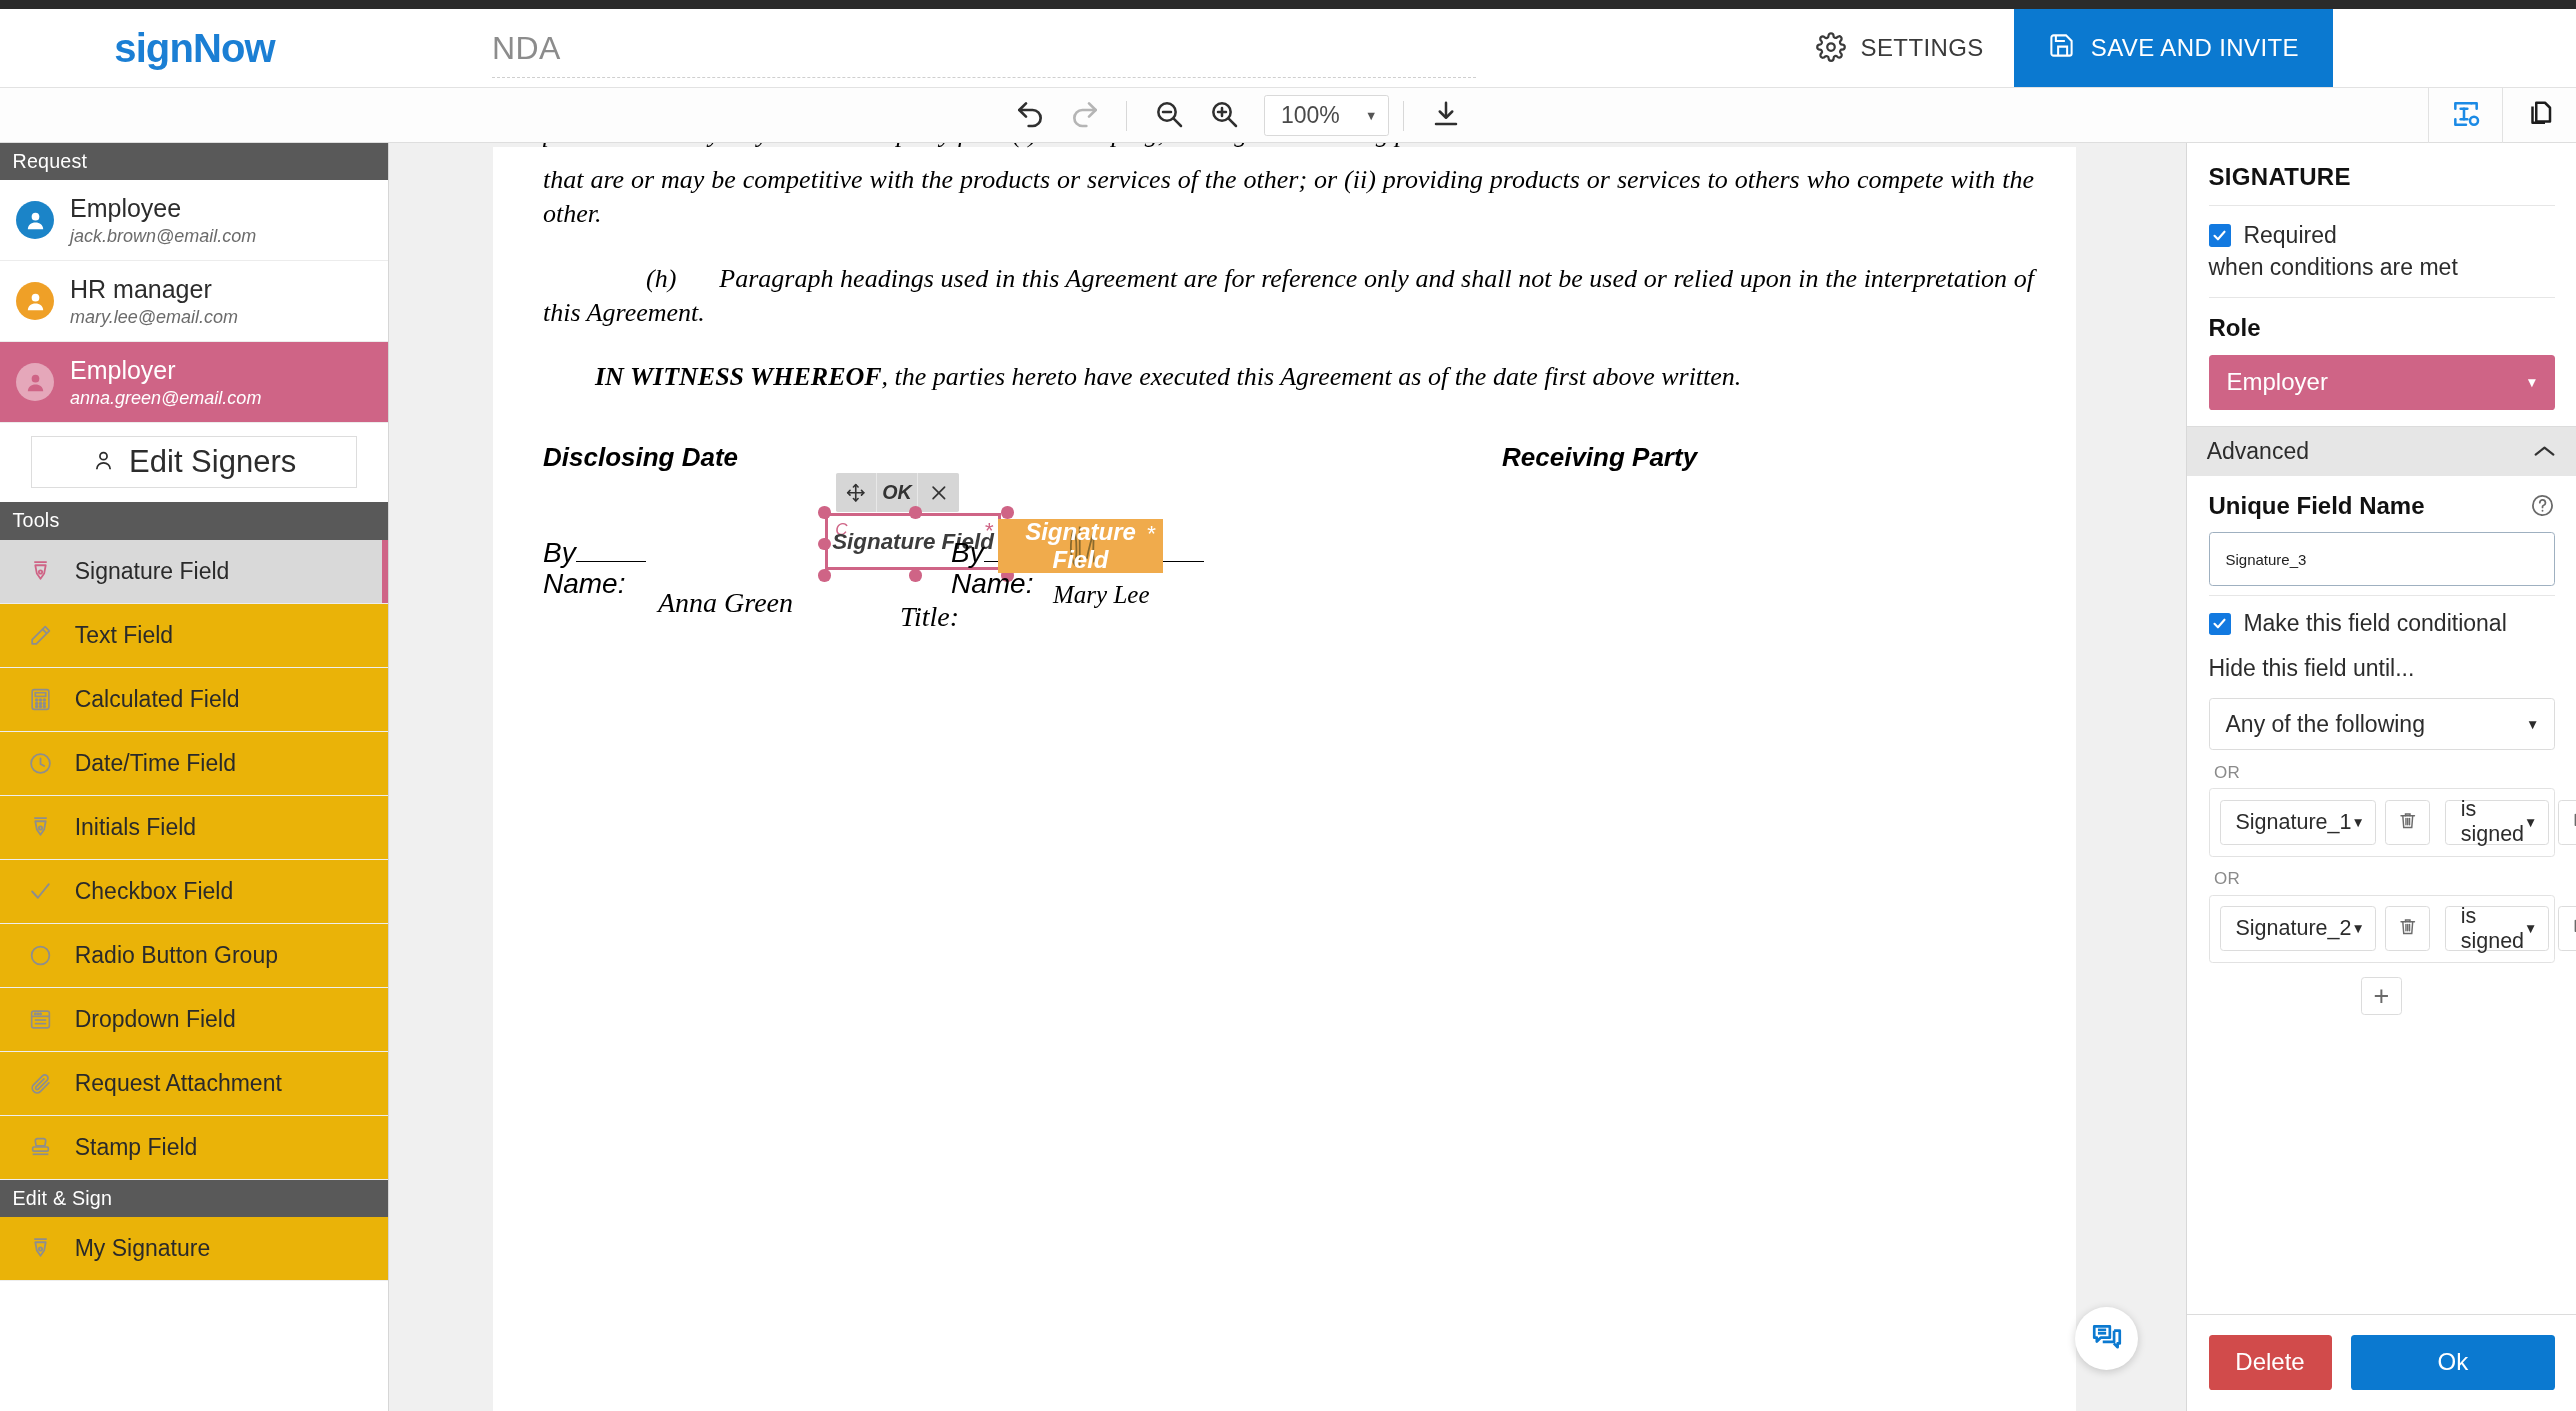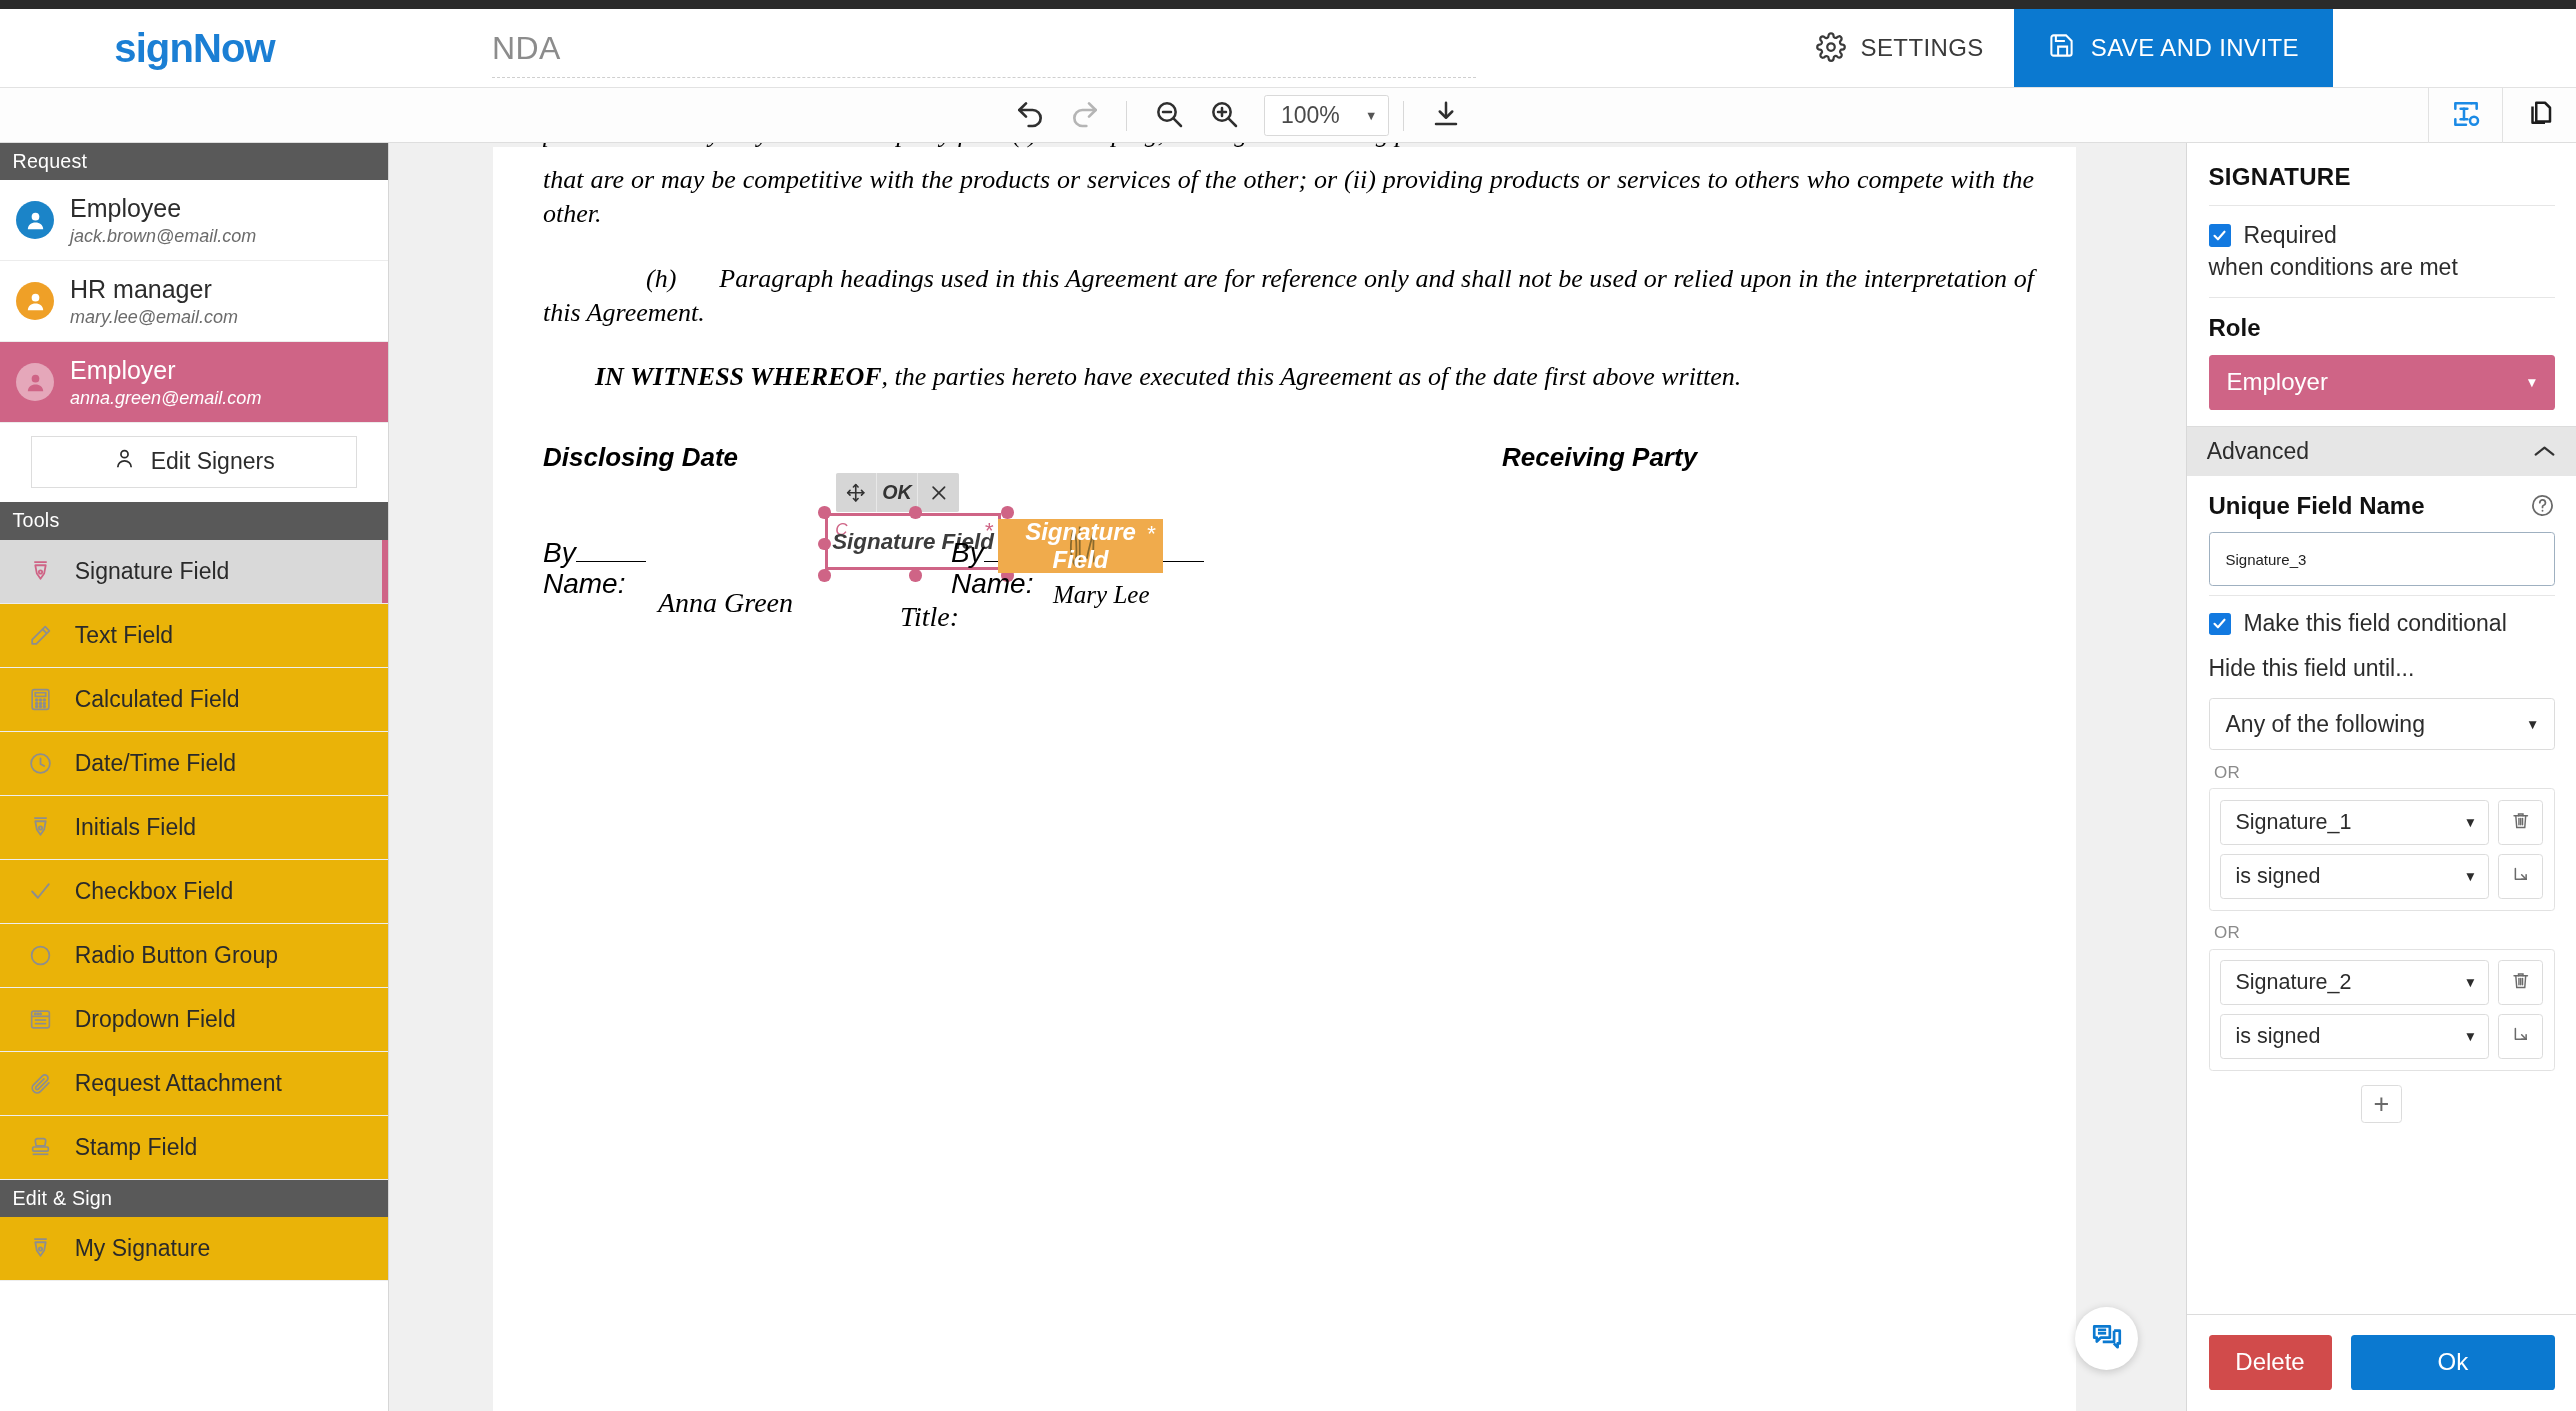--- a/index.html
+++ b/index.html
@@ -104,21 +104,21 @@
   .av-orange { background: #efa027; }
   .av-pink { background: #e5a7ba; }
   .signer .role { font-size: 25px; color: #2c2c2c; line-height: 1.15; }
   .signer.active .role { color: #ffffff; }
   .signer .mail { font-size: 18px; color: #6b6b6b; font-style: italic; margin-top: 3.6px; }
   .signer.active .mail { color: #ffffff; }
   .edit-signers-wrap { padding: 12.5px 31px 14.3px 31px; }
   .edit-signers {
     height: 52px; border: 0.9px solid #dddddd; background: #fff; cursor: pointer;
     display: flex; align-items: center; justify-content: center; gap: 14.3px;
-    font-size: 23px; color: #2c2c2c;
+    font-size: 31px; color: #2c2c2c;
   }
   .tool {
     display: flex; align-items: center; gap: 19.7px; padding: 0 0 0 25px;
     height: 64px; border-bottom: 0.9px solid #eeeeee; cursor: pointer;
     font-size: 23px; color: #2a2a2a; position: relative; background: #eab308;
   }
   .tool.active { background: #d9d9d9; }
   .tool.active::after {
     content: ""; position: absolute; right: 0; top: 0; bottom: 0; width: 6.3px;
     background: #cf6486;
@@ -239,21 +239,21 @@
     margin-top: 12.5px; cursor: text;
   }
   .sel-plain {
     height: 52px; border: 0.9px solid #dcdcdc; border-radius: 3.6px; background: #fff;
     display: flex; align-items: center; justify-content: space-between;
     padding: 0 14.3px 0 16px; font-size: 23px; color: #2c2c2c; cursor: pointer;
   }
   .or-lbl { font-size: 17px; color: #8a8a8a; margin: 12.5px 0 5.4px 5.4px; letter-spacing: 0.4px; }
   .cond-box {
     border: 0.9px solid #e2e2e2; border-radius: 3.6px; padding: 10.7px;
-    display: flex; flex-direction: column; gap: 9px;
+    display: flex; gap: 15px;
   }
   .cond-line { display: flex; align-items: center; gap: 9px; }
   .cond-sel {
     flex: 1; height: 45px; border: 0.9px solid #dcdcdc; border-radius: 3.6px; background: #fff;
     display: flex; align-items: center; justify-content: space-between;
     padding: 0 10.7px 0 14.3px; font-size: 21.5px; color: #2c2c2c; cursor: pointer;
   }
   .cond-btn {
     width: 45px; height: 45px; border: 0.9px solid #dcdcdc; border-radius: 3.6px;
     display: flex; align-items: center; justify-content: center; cursor: pointer; background:#fff;

